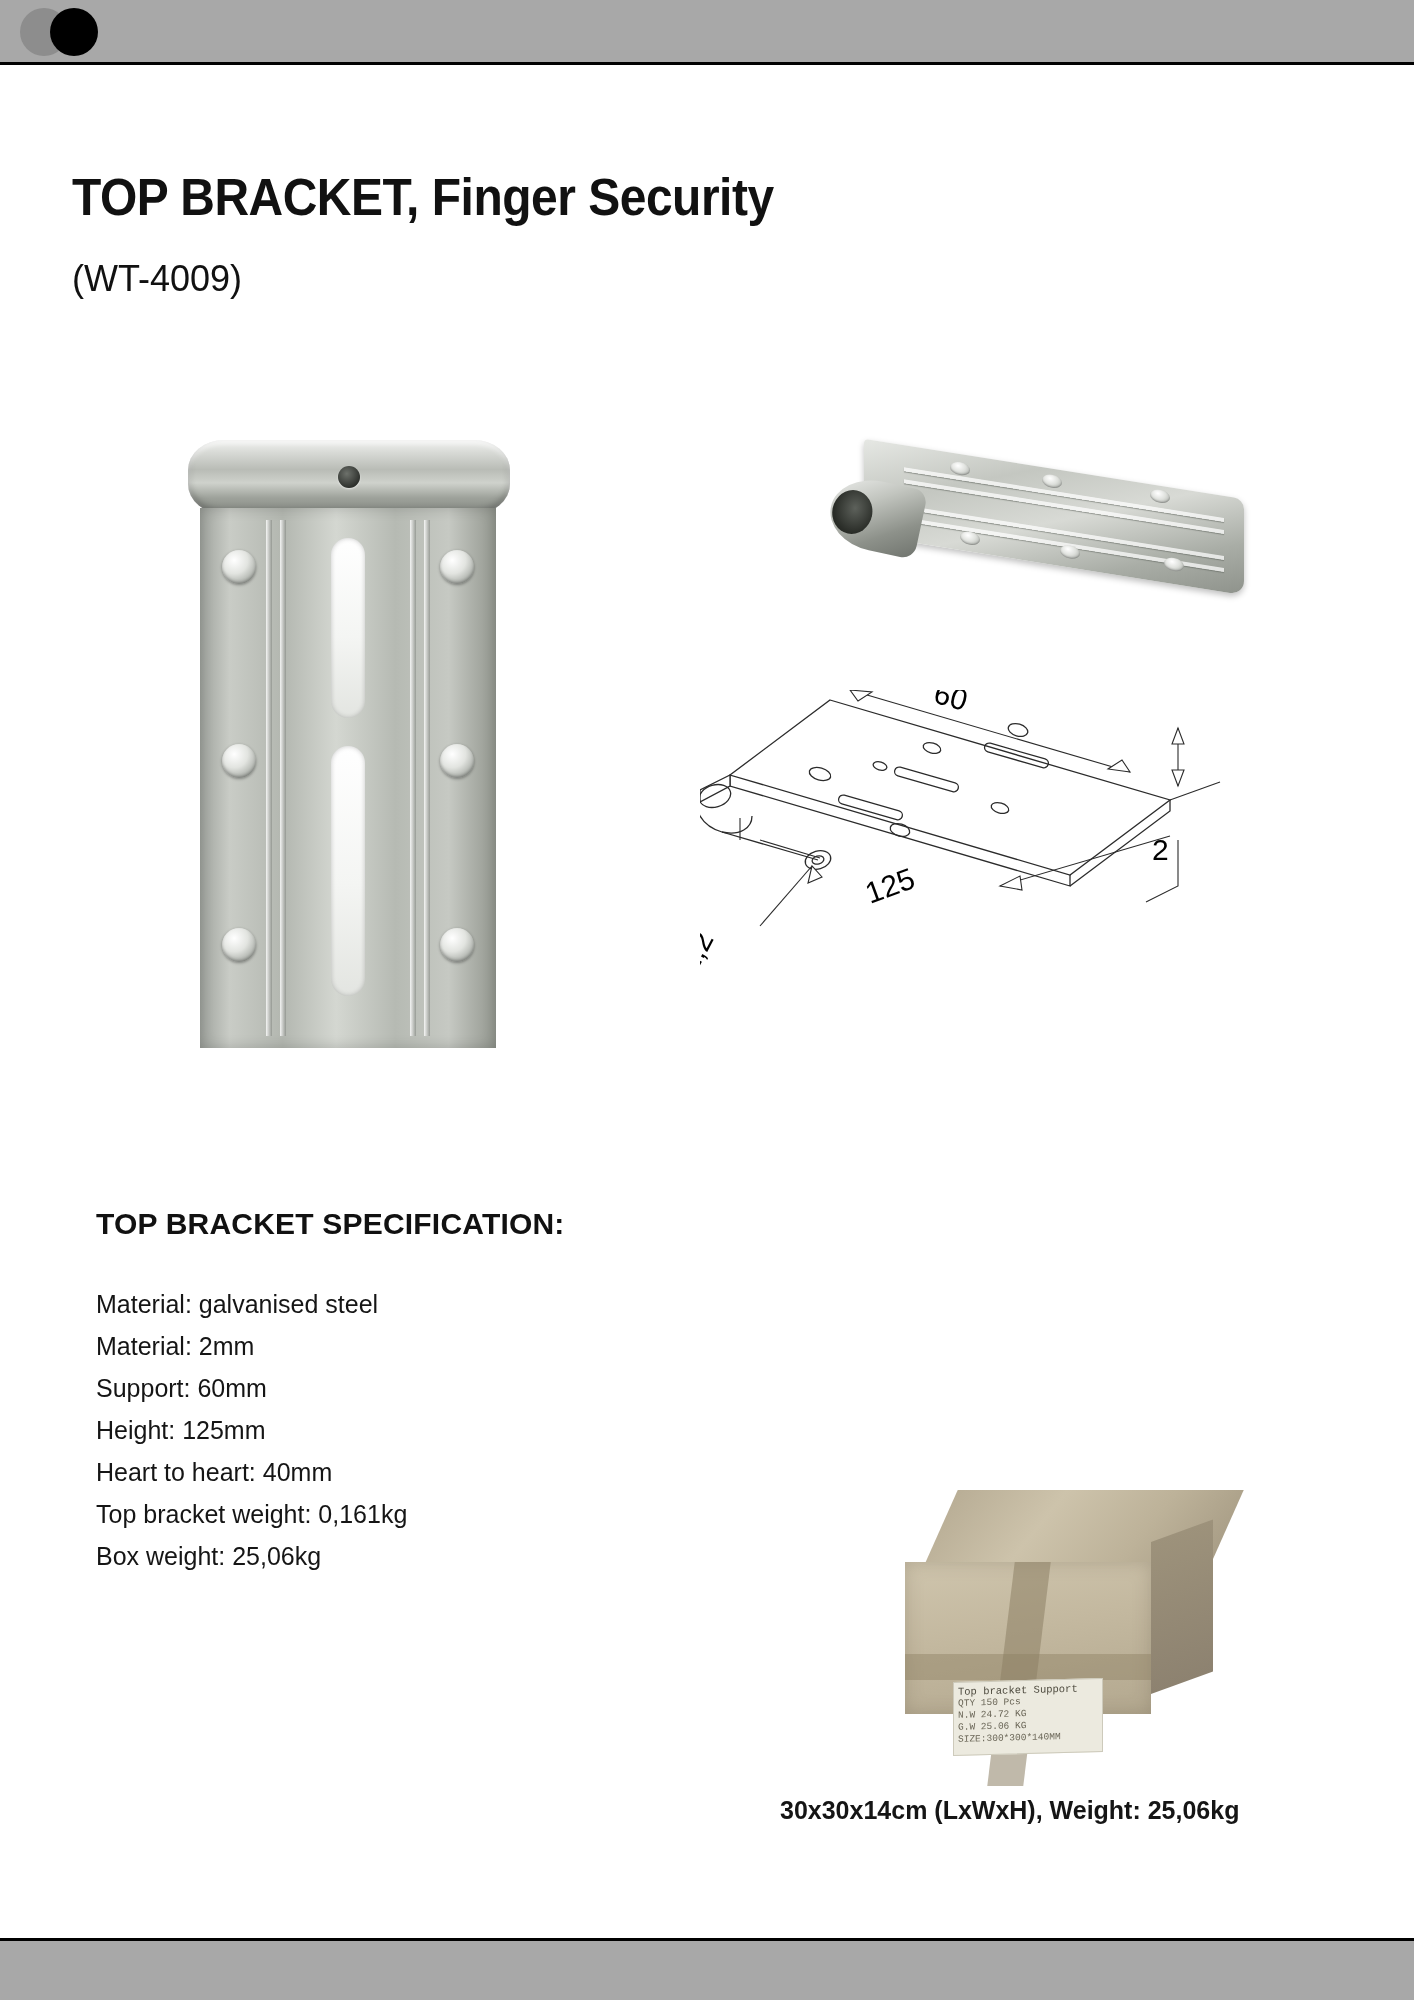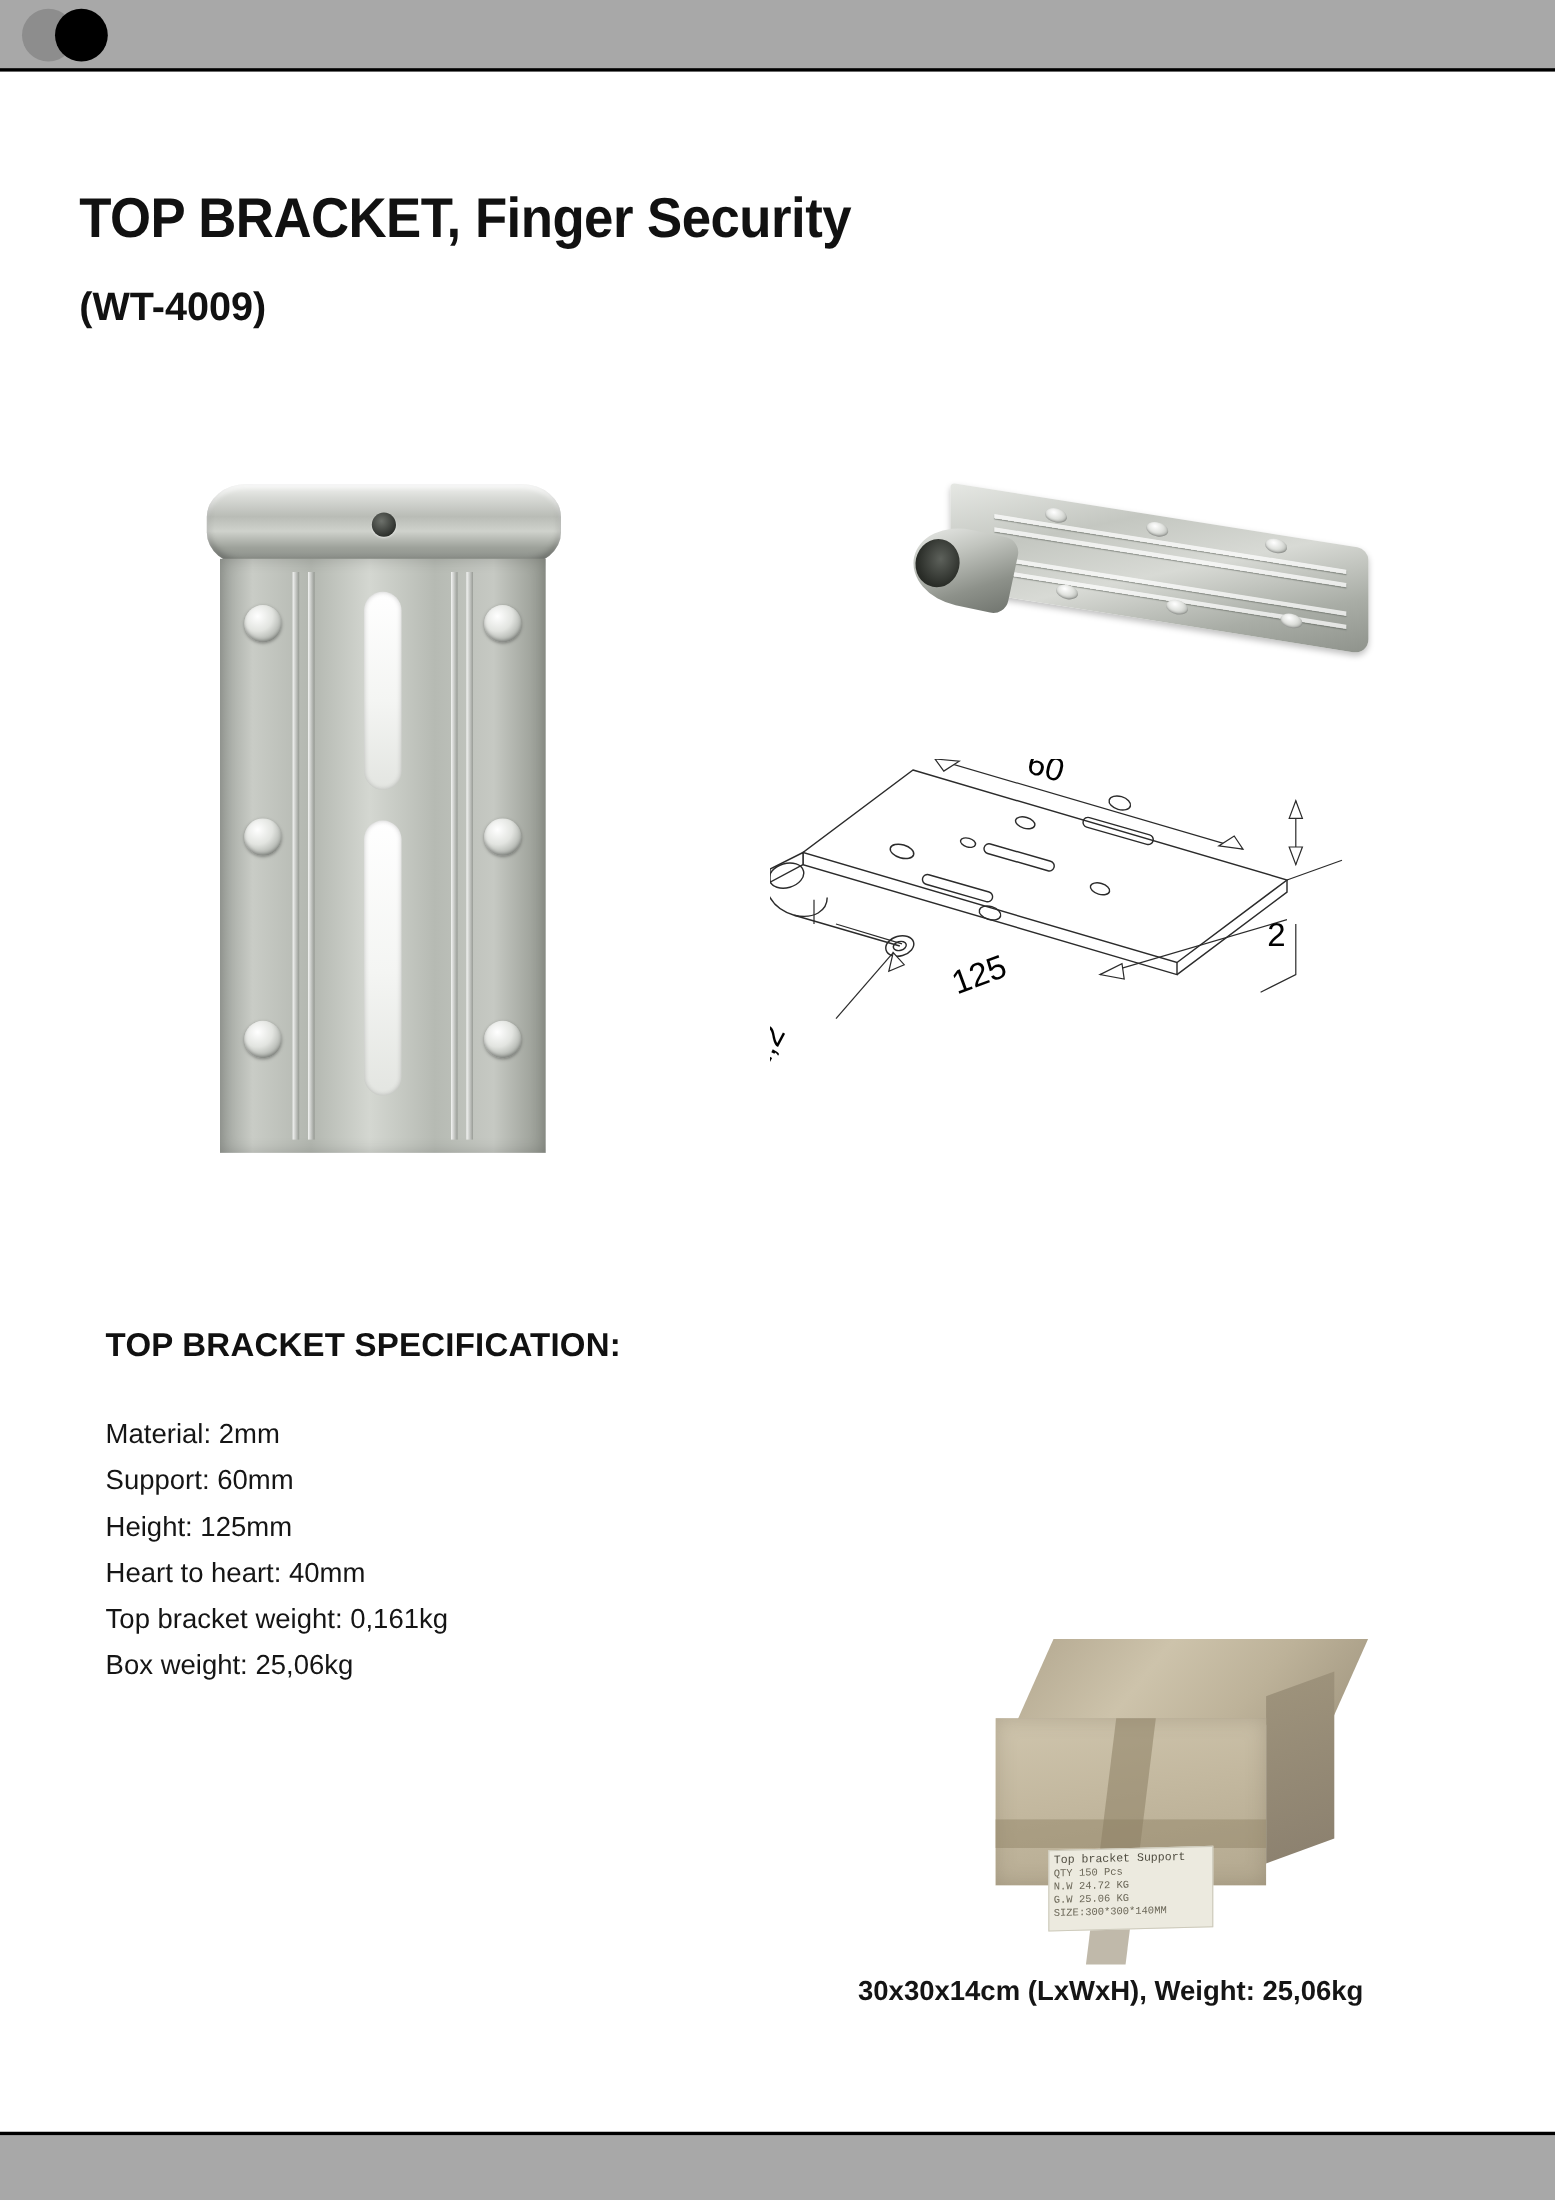--- a/index.html
+++ b/index.html
@@ -62,21 +62,21 @@
     font-family: "Liberation Sans Narrow", "Liberation Sans", sans-serif;
     transform: scaleX(0.94);
     transform-origin: left center;
     white-space: nowrap;
   }
   .page-subtitle {
     position: absolute;
     left: 72px;
     top: 258px;
     font-size: 36px;
-    font-weight: 700;
+    font-weight: 400;
     white-space: nowrap;
   }
 
   
   .photo-front {
     position: absolute;
     left: 180px;
     top: 440px;
     width: 330px;
     height: 620px;
@@ -392,20 +392,21 @@
 
     <text class="dim-text" x="232" y="12" transform="rotate(16 232 12)">60</text>
     <text class="dim-text" x="170" y="214" transform="rotate(-20 170 214)">125</text>
     <text class="dim-text" x="452" y="170">2</text>
     <text class="dim-text" x="-12" y="298" transform="rotate(-62 -12 298)">11,2</text>
   </svg>
 </div>
 
 <div class="spec-heading">TOP BRACKET SPECIFICATION:</div>
 <ul class="spec-list">
+  <li>Material: galvanised steel</li>
   <li>Material: 2mm</li>
   <li>Support: 60mm</li>
   <li>Height: 125mm</li>
   <li>Heart to heart: 40mm</li>
   <li>Top bracket weight: 0,161kg</li>
   <li>Box weight: 25,06kg</li>
 </ul>
 
 <div class="carton">
   <div class="carton-top"></div>

